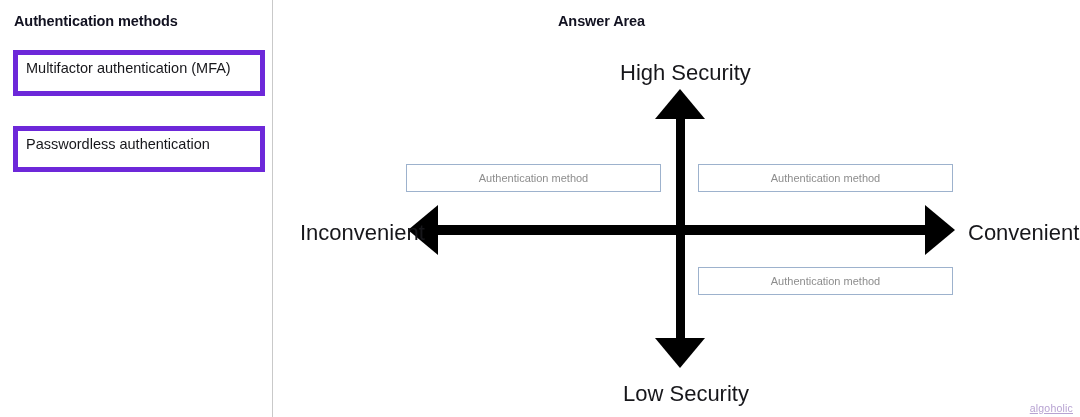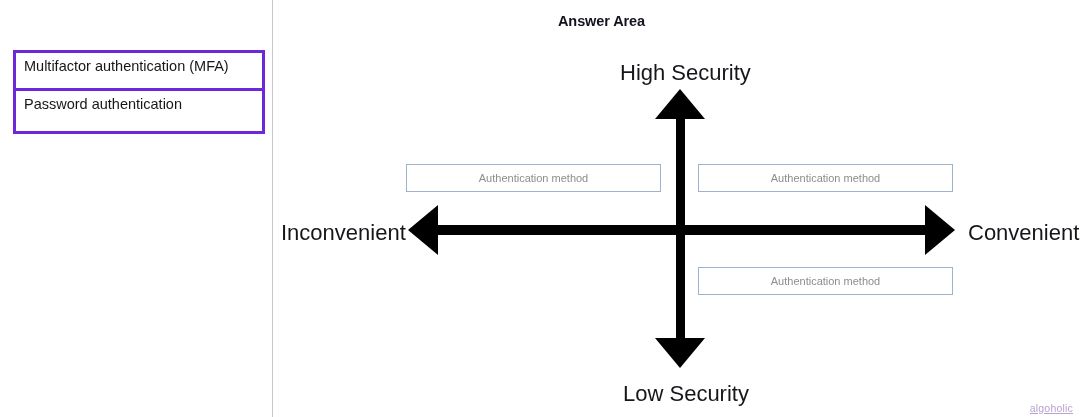--- a/index.html
+++ b/index.html
@@ -41,21 +41,21 @@
   }
   #left-heading { left: 14px; top: 13px; }
   #right-heading { left: 285px; top: 13px; }
 
   .source-item {
     position: absolute;
     left: 13px;
     width: 252px;
     height: 46px;
     box-sizing: border-box;
-    border: 3px solid #6d28d9;
+    border: 5px solid #6d28d9;
     background: #ffffff;
     font-size: 14.5px;
     color: #17171b;
     line-height: 26px;
     padding-left: 8px;
     white-space: nowrap;
     overflow: hidden;
   }
   #source-item-0 { top: 50px; }
   #source-item-1 { top: 88px; }
@@ -108,21 +108,21 @@
   }
 
   .axis-label {
     position: absolute;
     font-size: 22px;
     color: #17171b;
     white-space: nowrap;
   }
   #axis-label-top    { left: 620px; top: 60px; }
   #axis-label-bottom { left: 623px; top: 381px; }
-  #axis-label-left   { left: 281px; top: 220px; }
+  #axis-label-left   { left: 300px; top: 220px; }
   #axis-label-right  { left: 968px; top: 220px; }
 
   .drop-target {
     position: absolute;
     height: 28px;
     box-sizing: border-box;
     border: 1px solid #9db2cd;
     background: #ffffff;
     font-size: 11px;
     color: #8d8d8d;
@@ -142,25 +142,26 @@
     color: #b7a2d2;
     letter-spacing: 0.2px;
     white-space: nowrap;
     text-decoration: underline;
   }
 </style>
 </head>
 <body>
 
 <div id="left-panel">
+  <div class="panel-heading" id="left-heading">Authentication methods</div>
 
   <div class="source-item" id="source-item-0">Multifactor authentication (MFA)</div>
 
-  <div class="source-item" id="source-item-1">Password authentication</div>
 
+  <div class="source-item" id="source-item-2">Passwordless authentication</div>
 </div>
 
 <div id="panel-divider"></div>
 
 <div id="answer-area">
   <div class="panel-heading" id="right-heading">Answer Area</div>
 </div>
 
 <div id="axis-vertical-shaft"></div>
 <div id="axis-horizontal-shaft"></div>

